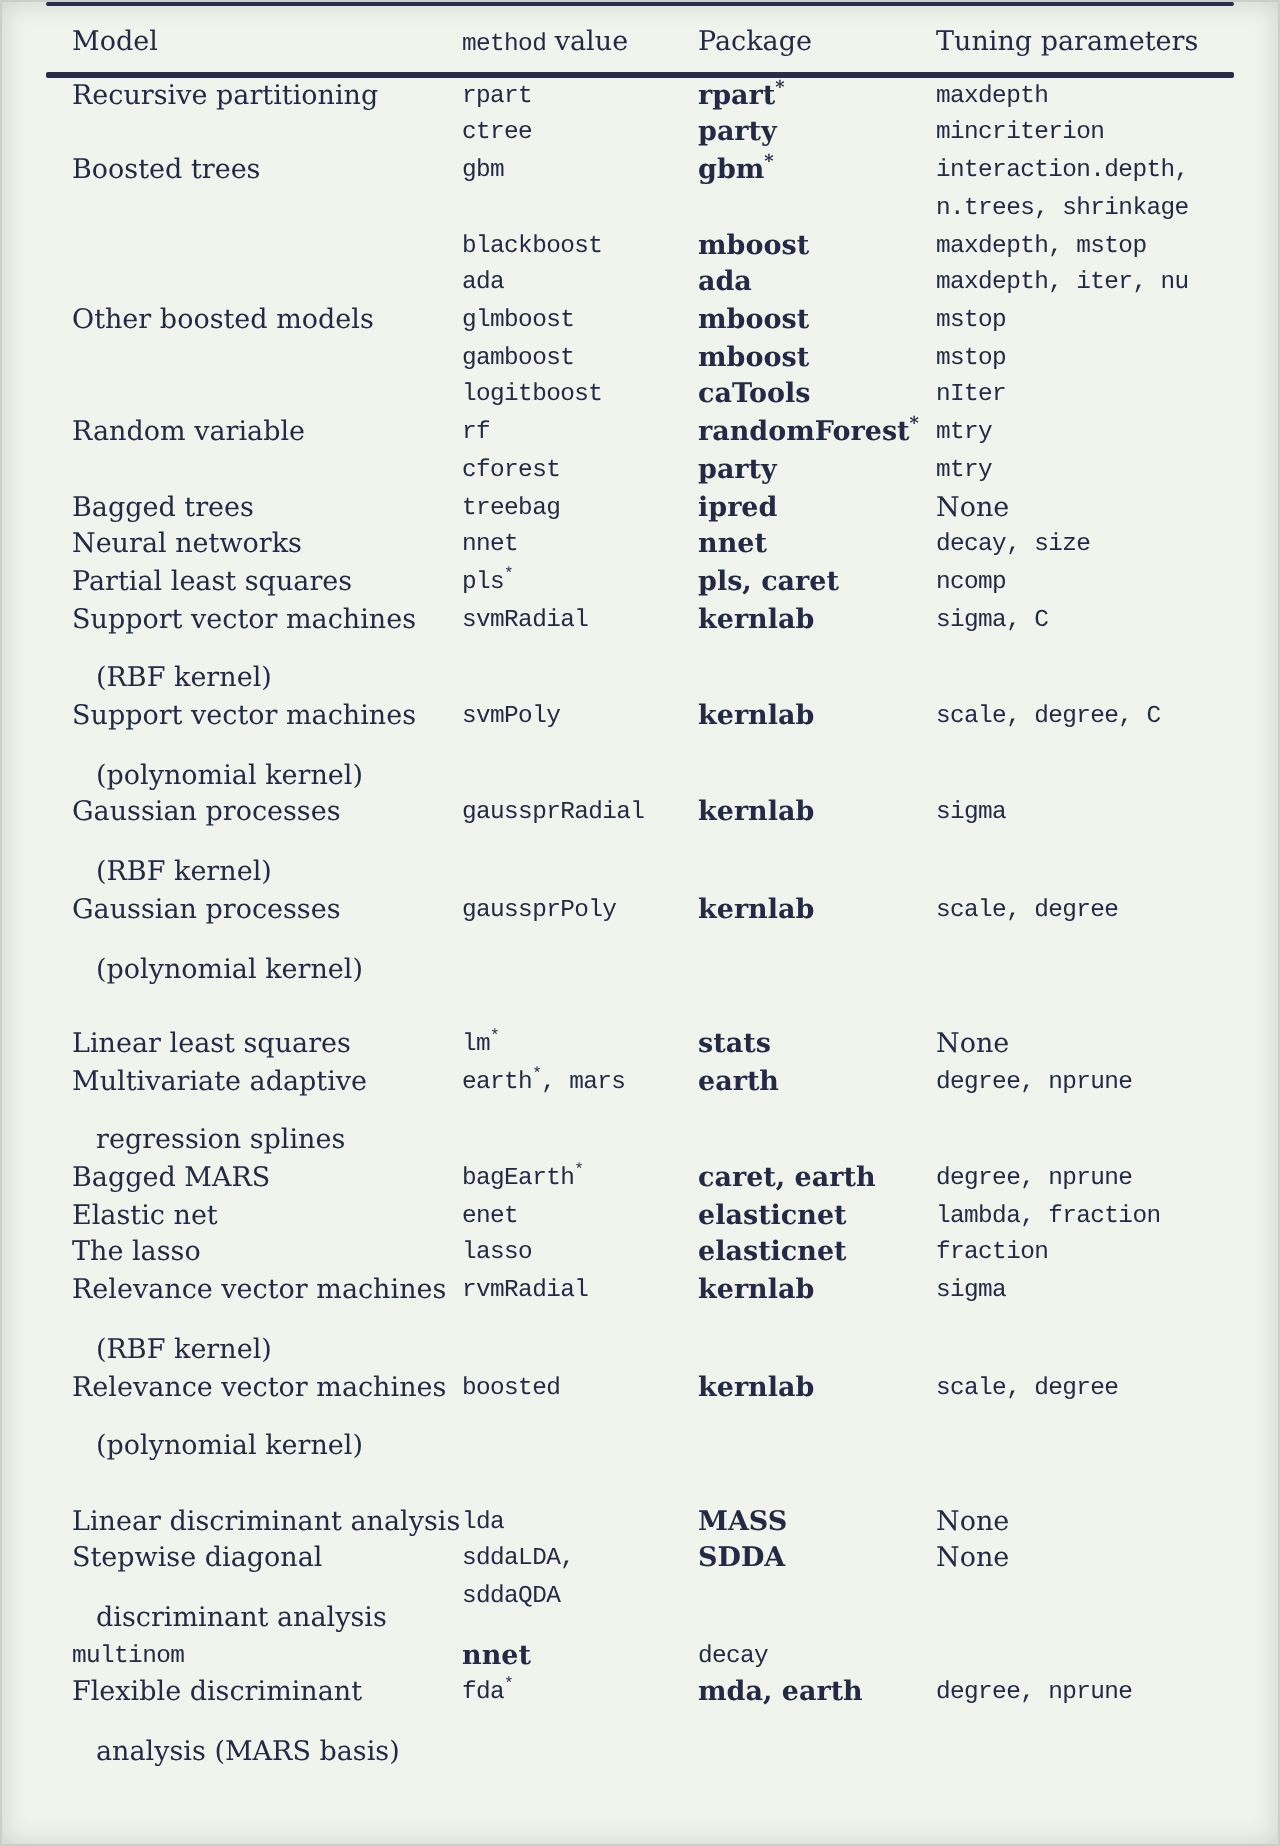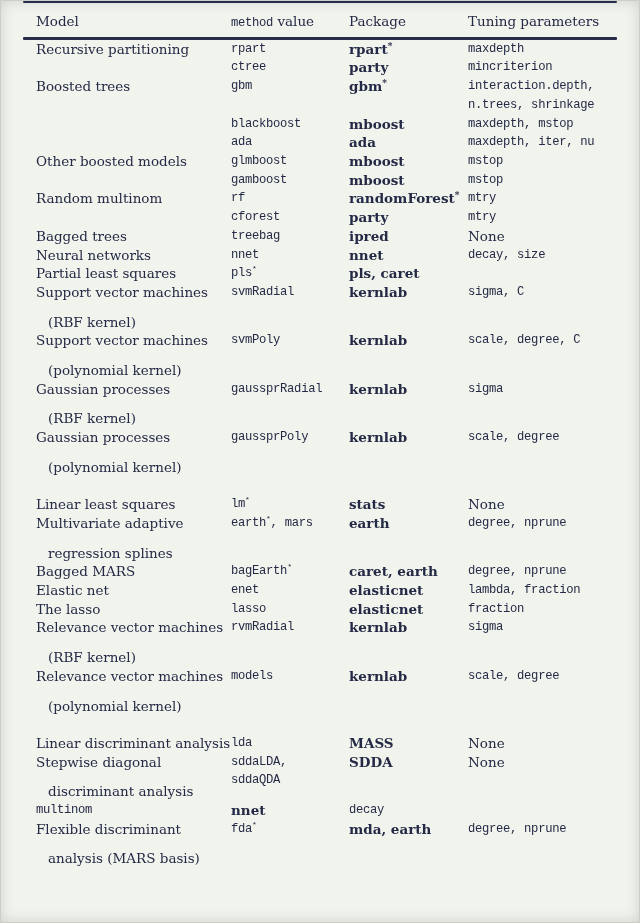--- a/index.html
+++ b/index.html
@@ -155,22 +155,34 @@
               <div class="line tt">gamboost</div>
             </div>
             <div class="cell package-cell">
               <div class="line pkg">mboost</div>
             </div>
             <div class="cell tuning-cell">
               <div class="line tt">mstop</div>
             </div>
           </div>
           <div class="row">
-            <div class="cell model-cell">
-              <div class="line">Random multinom</div>
+            <div class="cell model-cell"></div>
+            <div class="cell method-cell">
+              <div class="line tt">logitboost</div>
+            </div>
+            <div class="cell package-cell">
+              <div class="line pkg">caTools</div>
+            </div>
+            <div class="cell tuning-cell">
+              <div class="line tt">nIter</div>
+            </div>
+          </div>
+          <div class="row">
+            <div class="cell model-cell">
+              <div class="line">Random variable</div>
             </div>
             <div class="cell method-cell">
               <div class="line tt">rf</div>
             </div>
             <div class="cell package-cell">
               <div class="line pkg">randomForest<sup class="star">*</sup></div>
             </div>
             <div class="cell tuning-cell">
               <div class="line tt">mtry</div>
             </div>
@@ -217,20 +229,23 @@
           </div>
           <div class="row">
             <div class="cell model-cell">
               <div class="line">Partial least squares</div>
             </div>
             <div class="cell method-cell">
               <div class="line tt">pls<sup class="star">*</sup></div>
             </div>
             <div class="cell package-cell">
               <div class="line pkg">pls, caret</div>
+            </div>
+            <div class="cell tuning-cell">
+              <div class="line tt">ncomp</div>
             </div>
           </div>
           <div class="row">
             <div class="cell model-cell">
               <div class="line">Support vector machines</div>
               <div class="line indent">(RBF kernel)</div>
             </div>
             <div class="cell method-cell">
               <div class="line tt">svmRadial</div>
             </div>
@@ -373,21 +388,21 @@
             <div class="cell tuning-cell">
               <div class="line tt">sigma</div>
             </div>
           </div>
           <div class="row">
             <div class="cell model-cell">
               <div class="line">Relevance vector machines</div>
               <div class="line indent">(polynomial kernel)</div>
             </div>
             <div class="cell method-cell">
-              <div class="line tt">models</div>
+              <div class="line tt">boosted</div>
             </div>
             <div class="cell package-cell">
               <div class="line pkg">kernlab</div>
             </div>
             <div class="cell tuning-cell">
               <div class="line tt">scale, degree</div>
             </div>
           </div>
         </div>
         <div class="group">

